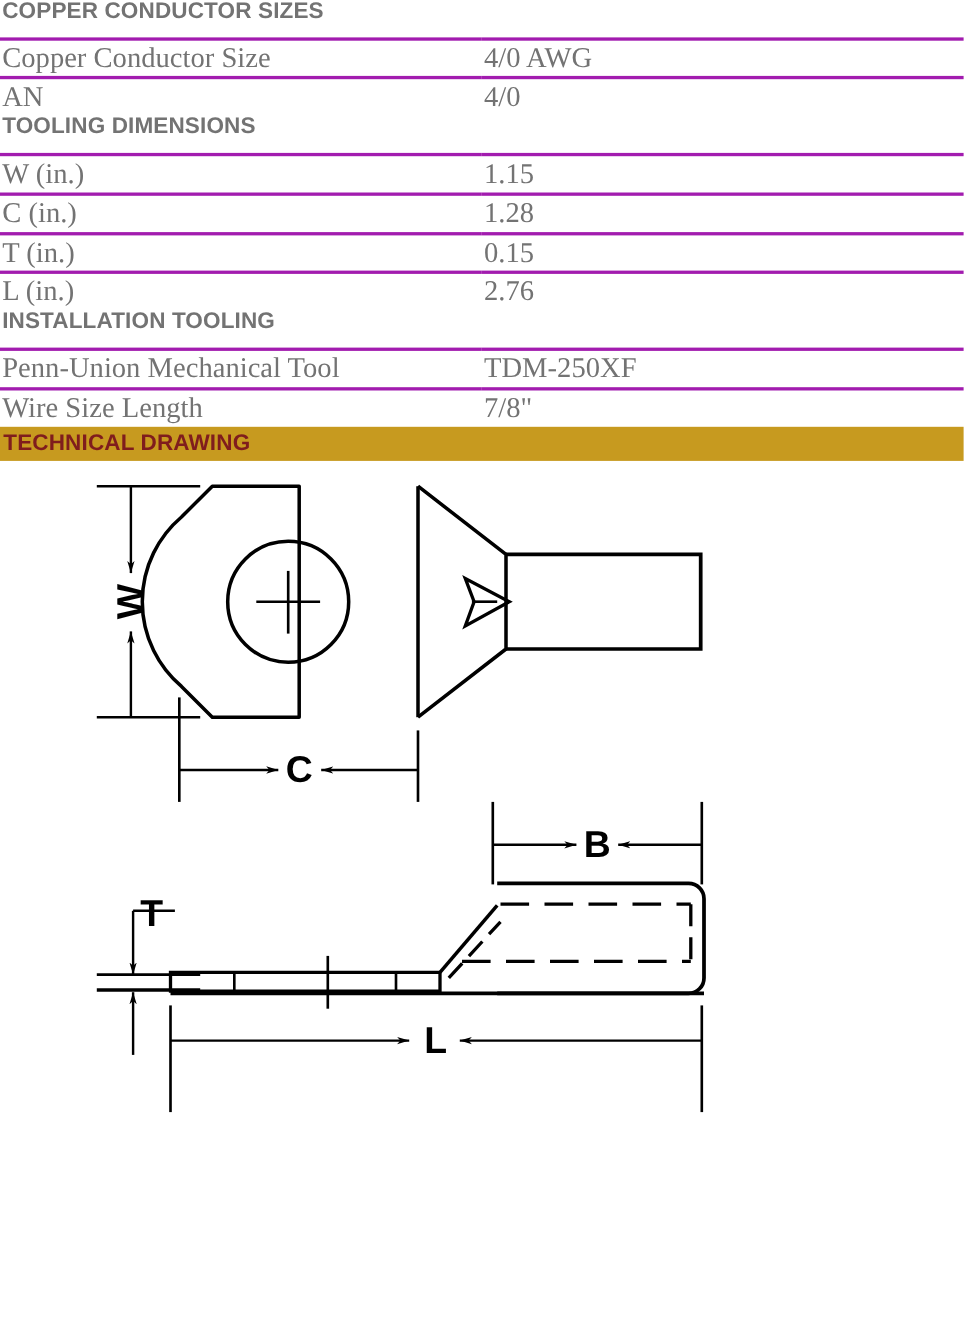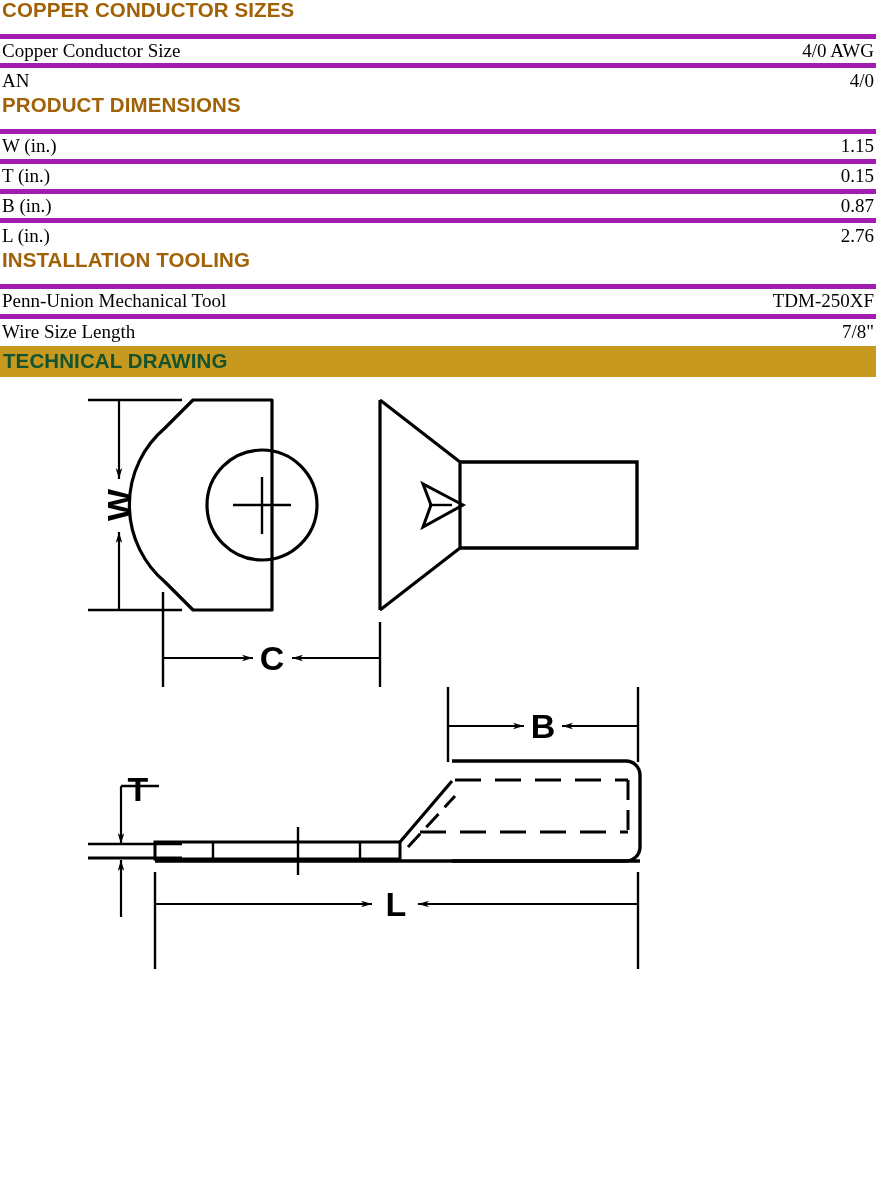--- a/index.html
+++ b/index.html
@@ -21,57 +21,57 @@
     height: 1200px;
     position: relative;
   }
 
   
   .section-heading {
     font-family: "Liberation Sans", sans-serif;
     font-weight: bold;
     font-size: 20.5px;
     letter-spacing: 0.1px;
-    color: #a16207;
+    color: #737373;
     line-height: 1;
     padding: 0 2px;
     white-space: nowrap;
   }
   .section-heading.filled {
     background: #C79A1F;
-    color: #14532d;
+    color: #7f1d1d;
     padding: 5px 3px 6px 3px;
     width: 876px;
     box-sizing: border-box;
   }
 
   
   .spec-table {
     width: 876px;
     border-collapse: collapse;
     table-layout: fixed;
   }
   .spec-table tr {
     height: 29.5px;
   }
   .spec-table td {
-    border-top: 5px solid #a21caf;
+    border-top: 3px solid #a21caf;
     font-family: "Liberation Serif", serif;
-    font-size: 19px;
-    color: #000000;
+    font-size: 26px;
+    color: #737373;
     padding: 1px 2px 2px 2px;
     line-height: 1.15;
     vertical-align: middle;
     white-space: nowrap;
   }
   .spec-table td.label {
     text-align: left;
   }
   .spec-table td.value {
-    text-align: right;
+    text-align: left;
   }
 
   .gap-sm { height: 13px; }
 
   
   .drawing-wrap {
     position: relative;
     width: 876px;
     height: 640px;
   }
@@ -99,36 +99,36 @@
         <td class="label">Copper Conductor Size</td>
         <td class="value">4/0 AWG</td>
       </tr>
       <tr>
         <td class="label">AN</td>
         <td class="value">4/0</td>
       </tr>
     </tbody>
   </table>
 
-  <div class="section-heading">PRODUCT DIMENSIONS</div>
+  <div class="section-heading">TOOLING DIMENSIONS</div>
   <div class="gap-sm"></div>
 
   <table class="spec-table">
     <tbody>
       <tr>
         <td class="label">W (in.)</td>
         <td class="value">1.15</td>
       </tr>
       <tr>
+        <td class="label">C (in.)</td>
+        <td class="value">1.28</td>
+      </tr>
+      <tr>
         <td class="label">T (in.)</td>
         <td class="value">0.15</td>
-      </tr>
-      <tr>
-        <td class="label">B (in.)</td>
-        <td class="value">0.87</td>
       </tr>
       <tr>
         <td class="label">L (in.)</td>
         <td class="value">2.76</td>
       </tr>
     </tbody>
   </table>
 
   <div class="section-heading">INSTALLATION TOOLING</div>
   <div class="gap-sm"></div>

